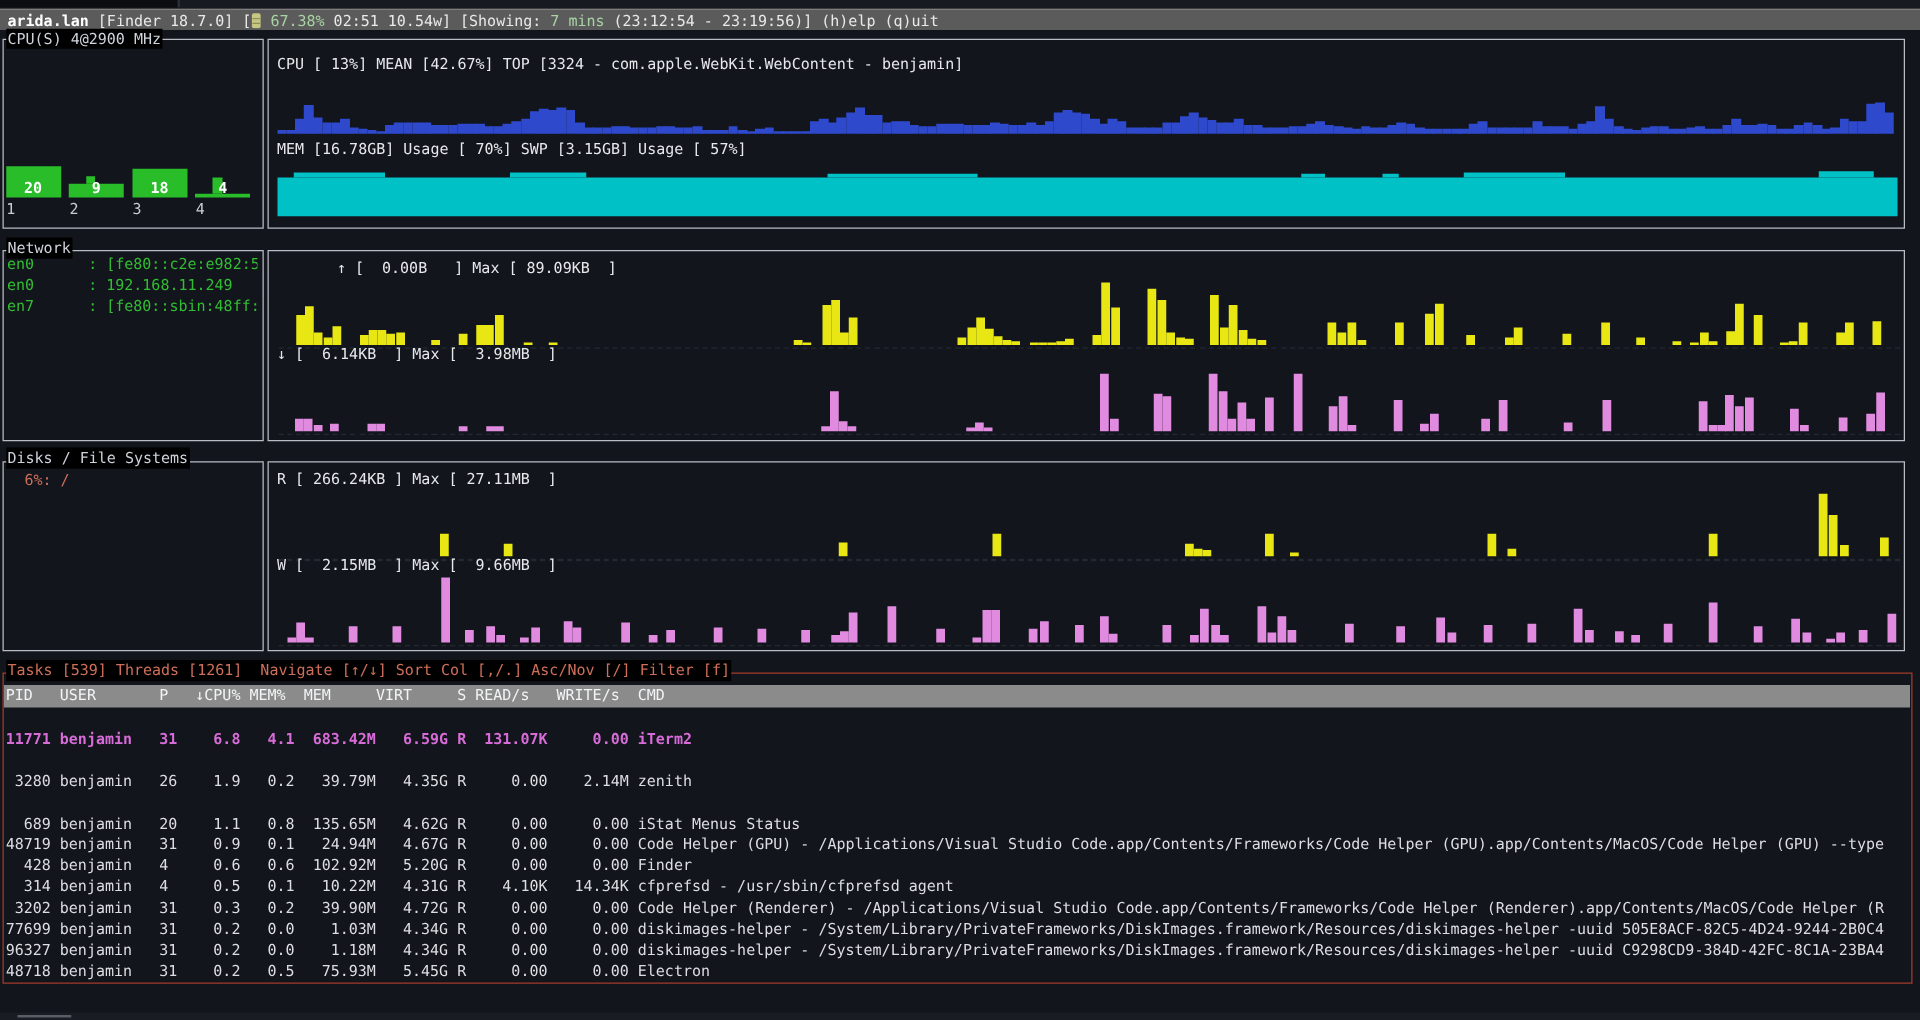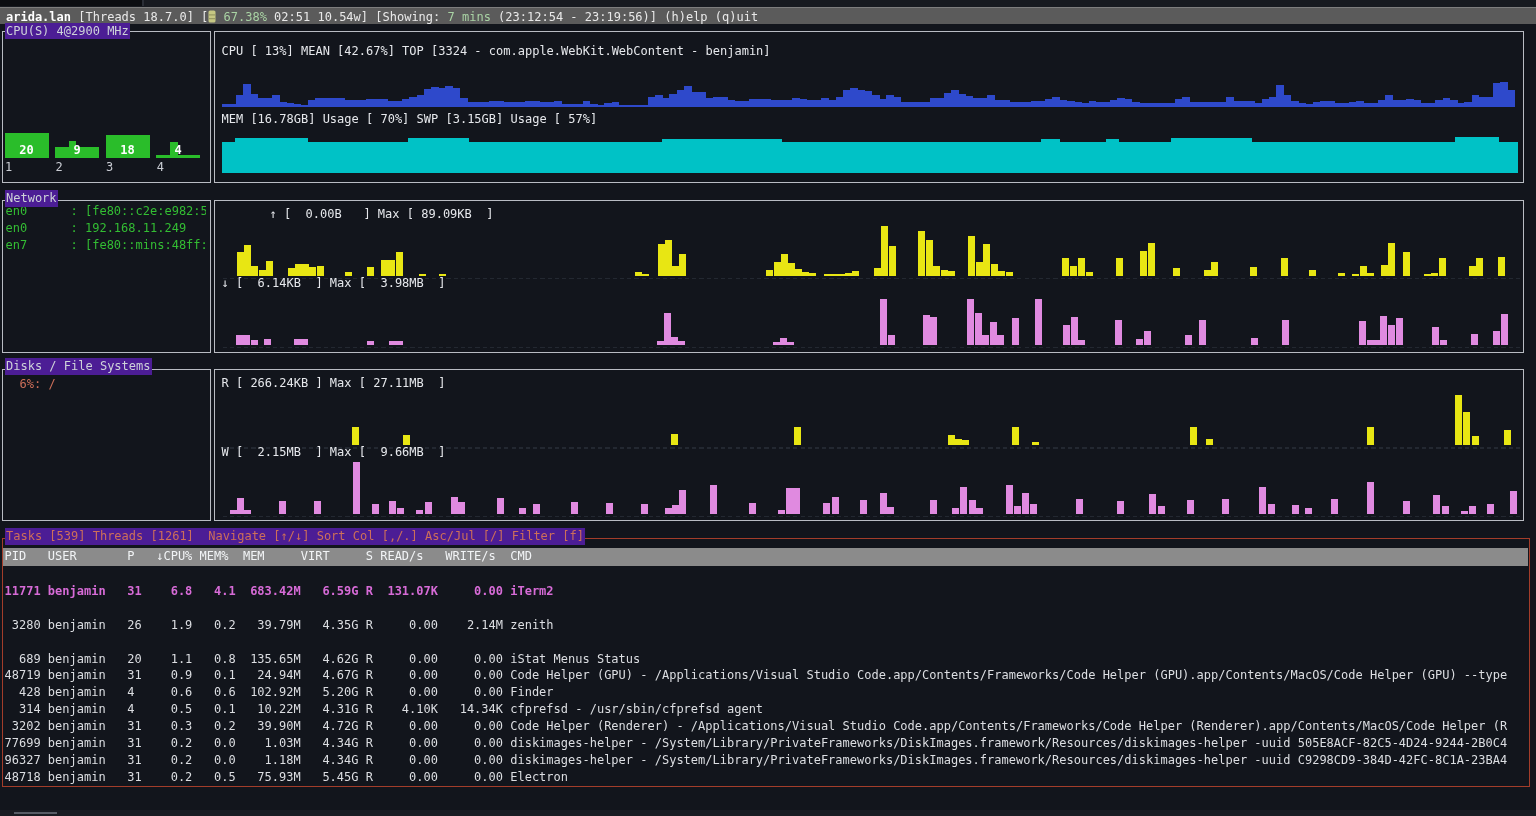--- a/index.html
+++ b/index.html
@@ -9,21 +9,21 @@
   position:relative; width:1536px; height:816px; overflow:hidden;
   background:#12151c;
   font-family:"DejaVu Sans Mono", monospace;
   font-size:12px; line-height:16.9px; color:#e6e8ec;
   -webkit-font-smoothing:antialiased;
 }
 .abs { position:absolute; }
 .row { position:absolute; white-space:pre; line-height:16.9px; height:16.9px; z-index:2; }
 .panel { position:absolute; border:1.5px solid #b9bcc3; background:transparent; }
 .panel.red { border-color:#a33d2a; }
-.ptitle { position:absolute; background:#4c1d95; padding:0 1px; white-space:pre; color:#ced2d9; z-index:3; }
+.ptitle { position:absolute; background:#000000; padding:0 1px; white-space:pre; color:#ced2d9; z-index:3; }
 .green { color:#33bd33; }
 .salmon { color:#cd6f5a; }
 .bar { position:absolute; }
 .corebox { position:absolute; }
 .corelabel { position:absolute; color:#c9ccd3; }
 .coreval { position:absolute; color:#ffffff; font-weight:bold; text-align:center; z-index:2; }
 .trow { position:absolute; white-space:pre; color:#dcdee2; }
 .trow.hl { color:#d76bd7; font-weight:bold; }
 .thead {
   position:absolute; left:0; width:1525px; height:17.5px; background:#8b8b8b;
@@ -33,21 +33,21 @@
 </style>
 </head>
 <body>
 
 <div id="screen">
 
   <div class="abs" style="left:0;top:0;width:1536px;height:7px;background:#171a20;"></div>
   <div class="abs" style="left:0;top:0;width:144px;height:6px;background:#0b0d11;border-right:2px solid #2a2e36;"></div>
 
   <div class="abs" style="left:0;top:7px;width:1536px;height:17px;background:#5b5b5b;border-top:1px solid #7e7e7e;">
-    <div class="row" style="left:6px;top:0.5px;color:#e9e9e9;"><span style="font-weight:bold;color:#ffffff;">arida.lan</span><span> [Threads 18.7.0] [</span><svg width="8" height="13" viewBox="0 0 8 13" style="vertical-align:-2px;">
+    <div class="row" style="left:6px;top:0.5px;color:#e9e9e9;"><span style="font-weight:bold;color:#ffffff;">arida.lan</span><span> [Finder 18.7.0] [</span><svg width="8" height="13" viewBox="0 0 8 13" style="vertical-align:-2px;">
           <rect x="0.5" y="0.5" width="7" height="12" rx="1.6" fill="#c6c783"></rect>
           <rect x="1" y="4.4" width="6" height="1" fill="#8f905c"></rect>
           <rect x="1" y="8.2" width="6" height="1" fill="#8f905c"></rect>
         </svg><span style="color:#a9d3a4;"> 67.38%</span><span> 02:51 10.54w] [Showing:</span><span style="color:#a9d3a4;"> 7 mins</span><span> (23:12:54 - 23:19:56)] (h)elp (q)uit</span></div>
   </div>
 
   <div class="panel" style="left:2px;top:30.8px;width:208.5px;height:152.5px;"></div>
   <div class="ptitle" style="left:5px;top:22.5px;">CPU(S) 4@2900 MHz</div>
   <div class="abs" style="left:0px;top:0px;width:210px;height:816px;">
       <div class="corebox" style="left: 4.5px; top: 0px; width: 44px; height: 158px;">
@@ -268,21 +268,21 @@
         <div class="bar" style="left: 956px; top: 106.4px; width: 81px; height: 4px; background: rgb(0, 194, 198);"></div>
         <div class="bar" style="left: 1240px; top: 105.5px; width: 44px; height: 4.9px; background: rgb(0, 194, 198);"></div>
       </div>
   </div>
 
   <div class="panel" style="left:2px;top:200.3px;width:208.5px;height:152.5px;overflow:hidden;"></div>
   <div class="ptitle" style="left:5px;top:190px;">Network</div>
   <div class="abs" style="left:0;top:203.4px;width:209px;height:60px;overflow:hidden;">
       <div class="row green" style="left: 5.5px; top: 0px; width: 200px; overflow: hidden;">en0      : [fe80::c2e:e982:5</div>
       <div class="row green" style="left: 5.5px; top: 16.9px; width: 200px; overflow: hidden;">en0      : 192.168.11.249</div>
-      <div class="row green" style="left: 5.5px; top: 33.8px; width: 200px; overflow: hidden;">en7      : [fe80::mins:48ff:</div>
+      <div class="row green" style="left: 5.5px; top: 33.8px; width: 200px; overflow: hidden;">en7      : [fe80::sbin:48ff:</div>
     </div>
 
   <div class="panel" style="left:213.5px;top:200.3px;width:1310px;height:152.5px;overflow:hidden;">
     <div class="row" style="left:7px;top:5.2px;margin-left:48px;">↑ [  0.00B   ] Max [ 89.09KB  ]</div>
     <div>
         <div class="bar" style="left: 22px; top: 50.7px; width: 7.6255px; height: 24px; background: rgb(232, 230, 19);"></div>
         <div class="bar" style="left: 29px; top: 43.7px; width: 7.6255px; height: 31px; background: rgb(232, 230, 19);"></div>
         <div class="bar" style="left: 36px; top: 64.7px; width: 7.6255px; height: 10px; background: rgb(232, 230, 19);"></div>
         <div class="bar" style="left: 44px; top: 68.7px; width: 7.6255px; height: 6px; background: rgb(232, 230, 19);"></div>
         <div class="bar" style="left: 51px; top: 59.7px; width: 7.6255px; height: 15px; background: rgb(232, 230, 19);"></div>
@@ -1227,17 +1227,17 @@
         <div class="trow" style="left: 1.5px; top: 67.6px; width: 1522px; overflow: hidden;">  689 benjamin   20    1.1   0.8  135.65M   4.62G R     0.00     0.00 iStat Menus Status</div>
         <div class="trow" style="left: 1.5px; top: 84.5px; width: 1522px; overflow: hidden;">48719 benjamin   31    0.9   0.1   24.94M   4.67G R     0.00     0.00 Code Helper (GPU) - /Applications/Visual Studio Code.app/Contents/Frameworks/Code Helper (GPU).app/Contents/MacOS/Code Helper (GPU) --type</div>
         <div class="trow" style="left: 1.5px; top: 101.4px; width: 1522px; overflow: hidden;">  428 benjamin   4     0.6   0.6  102.92M   5.20G R     0.00     0.00 Finder</div>
         <div class="trow" style="left: 1.5px; top: 118.3px; width: 1522px; overflow: hidden;">  314 benjamin   4     0.5   0.1   10.22M   4.31G R    4.10K   14.34K cfprefsd - /usr/sbin/cfprefsd agent</div>
         <div class="trow" style="left: 1.5px; top: 135.2px; width: 1522px; overflow: hidden;"> 3202 benjamin   31    0.3   0.2   39.90M   4.72G R     0.00     0.00 Code Helper (Renderer) - /Applications/Visual Studio Code.app/Contents/Frameworks/Code Helper (Renderer).app/Contents/MacOS/Code Helper (R</div>
         <div class="trow" style="left: 1.5px; top: 152.1px; width: 1522px; overflow: hidden;">77699 benjamin   31    0.2   0.0    1.03M   4.34G R     0.00     0.00 diskimages-helper - /System/Library/PrivateFrameworks/DiskImages.framework/Resources/diskimages-helper -uuid 505E8ACF-82C5-4D24-9244-2B0C4</div>
         <div class="trow" style="left: 1.5px; top: 169px; width: 1522px; overflow: hidden;">96327 benjamin   31    0.2   0.0    1.18M   4.34G R     0.00     0.00 diskimages-helper - /System/Library/PrivateFrameworks/DiskImages.framework/Resources/diskimages-helper -uuid C9298CD9-384D-42FC-8C1A-23BA4</div>
         <div class="trow" style="left: 1.5px; top: 185.9px; width: 1522px; overflow: hidden;">48718 benjamin   31    0.2   0.5   75.93M   5.45G R     0.00     0.00 Electron</div>
       </div>
   </div>
-  <div class="ptitle salmon" style="left:5px;top:528.2px;">Tasks [539] Threads [1261]  Navigate [↑/↓] Sort Col [,/.] Asc/Jul [/] Filter [f]</div>
+  <div class="ptitle salmon" style="left:5px;top:528.2px;">Tasks [539] Threads [1261]  Navigate [↑/↓] Sort Col [,/.] Asc/Nov [/] Filter [f]</div>
 
   <div class="abs" style="left:0;top:810px;width:1536px;height:6px;background:#191c22;"></div>
   <div class="abs" style="left:14px;top:812px;width:43px;height:2px;background:#585d66;"></div>
 </div>
 
 </body></html>

